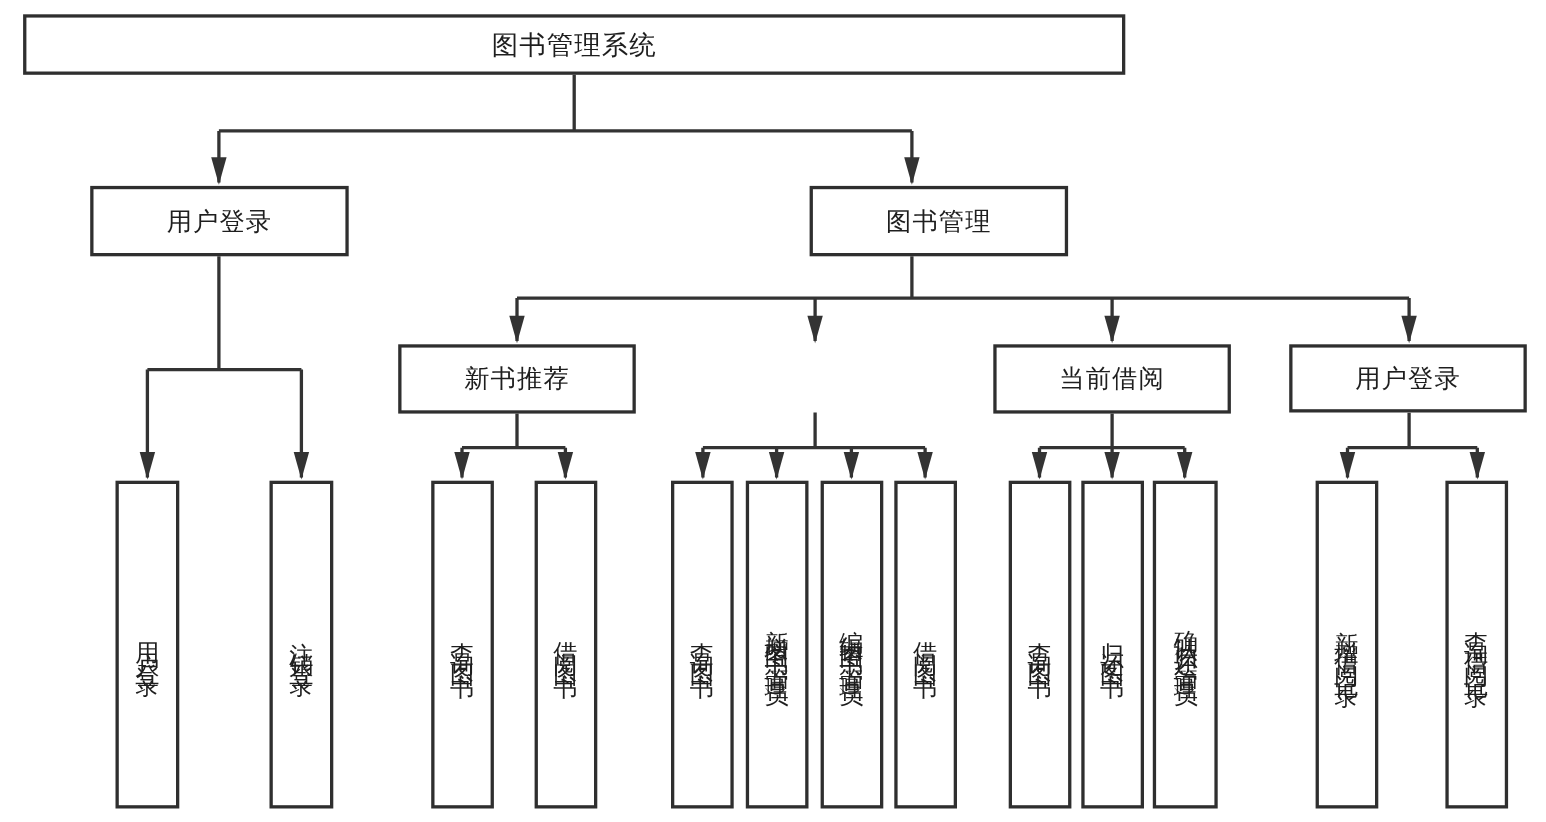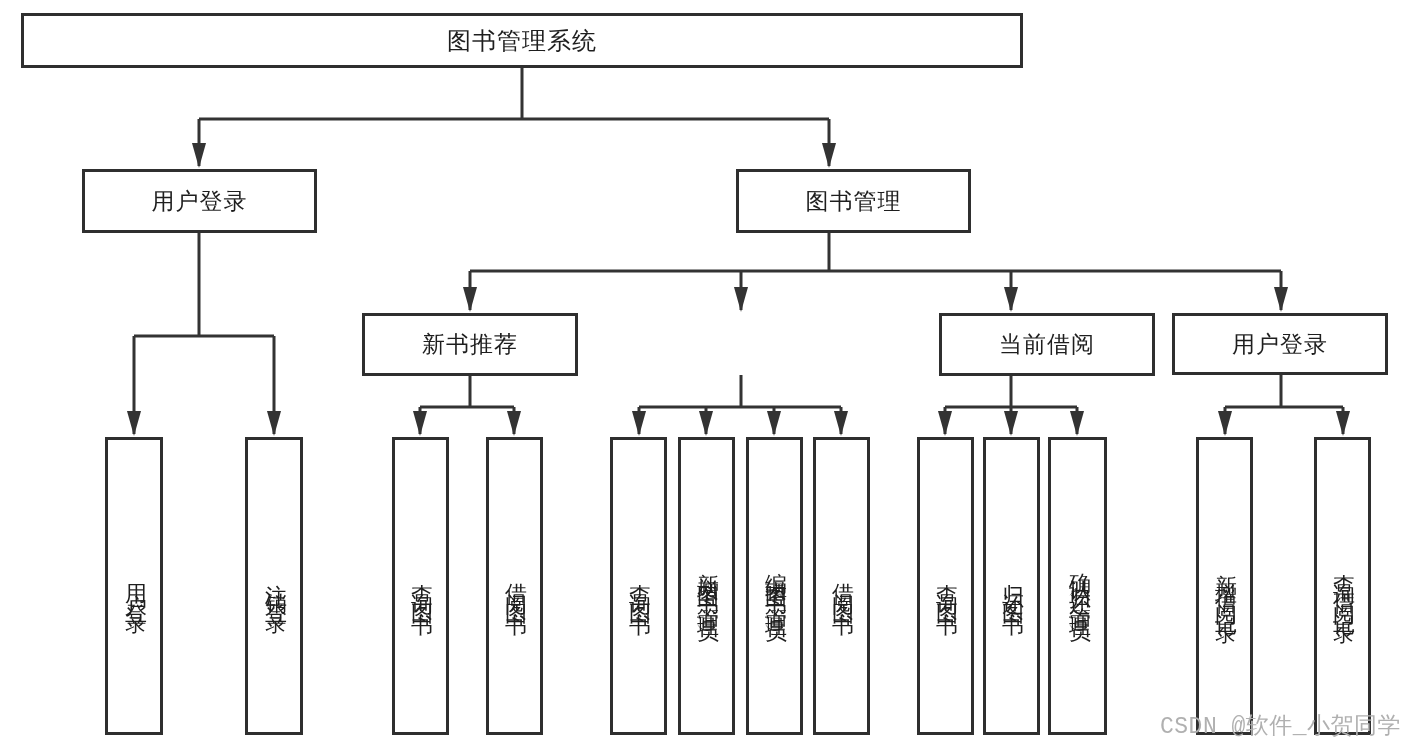--- a/index.html
+++ b/index.html
@@ -1,20 +1,20 @@
 <!DOCTYPE html>
 <html><head>
 <meta charset="utf-8">
 <style>
   html,body{margin:0;padding:0;background:#ffffff;}
   .canvas{
     position:relative;
     width:1405px;height:747px;
     background:#ffffff;
-    font-family:Liberation Mono, monospace;
+    font-family:Liberation Serif, serif;
     color:#1e1e1e;
     overflow:hidden;
   }
   .connectors{position:absolute;left:0;top:0;}
   .box{
     position:absolute;
     box-sizing:border-box;
     background:#ffffff;
     border:3px solid #2f2f2f;
     display:flex;align-items:center;justify-content:center;
@@ -95,21 +95,21 @@
   <div class="box" style="left:82px;top:169px;width:235px;height:64px;">
     <span class="hlabel">用户登录</span>
   </div>
   <div class="box" style="left:712px;top:169px;width:235px;height:64px;margin-left:24px;">
     <span class="hlabel">图书管理</span>
   </div>
 
   <div class="box" style="left:362px;top:313px;width:216px;height:63px;">
     <span class="hlabel">新书推荐</span>
   </div>
-  <div class="box" style="left:903px;top:313px;width:216px;height:63px;margin-left:36px;">
+  <div class="box" style="left:903px;top:313px;width:216px;height:63px;">
     <span class="hlabel">当前借阅</span>
   </div>
   <div class="box" style="left:1172px;top:313px;width:216px;height:62px;">
     <span class="hlabel">用户登录</span>
   </div>
 
   <div class="box leaf" style="left:105px;top:437px;width:58px;height:298px;">用户登录</div>
   <div class="box leaf" style="left:245px;top:437px;width:58px;height:298px;">注销登录</div>
 
   <div class="box leaf" style="left:392px;top:437px;width:57px;height:298px;">查询图书</div>
@@ -120,15 +120,14 @@
   <div class="box leaf ls-sm" style="left:746px;top:437px;width:57px;height:298px;">编辑图书（管理员）</div>
   <div class="box leaf" style="left:813px;top:437px;width:57px;height:298px;">借阅图书</div>
 
   <div class="box leaf" style="left:917px;top:437px;width:57px;height:298px;">查询图书</div>
   <div class="box leaf" style="left:983px;top:437px;width:57px;height:298px;">归还图书</div>
   <div class="box leaf ls-sm" style="left:1048px;top:437px;width:59px;height:298px;">确认归还（管理员）</div>
 
   <div class="box leaf" style="left:1196px;top:437px;width:57px;height:298px;">新增借阅记录</div>
   <div class="box leaf" style="left:1314px;top:437px;width:57px;height:298px;">查询借阅记录</div>
 
-  <div class="watermark">CSDN @软件_小贺同学</div>
 
 </div>
 
 </body></html>

